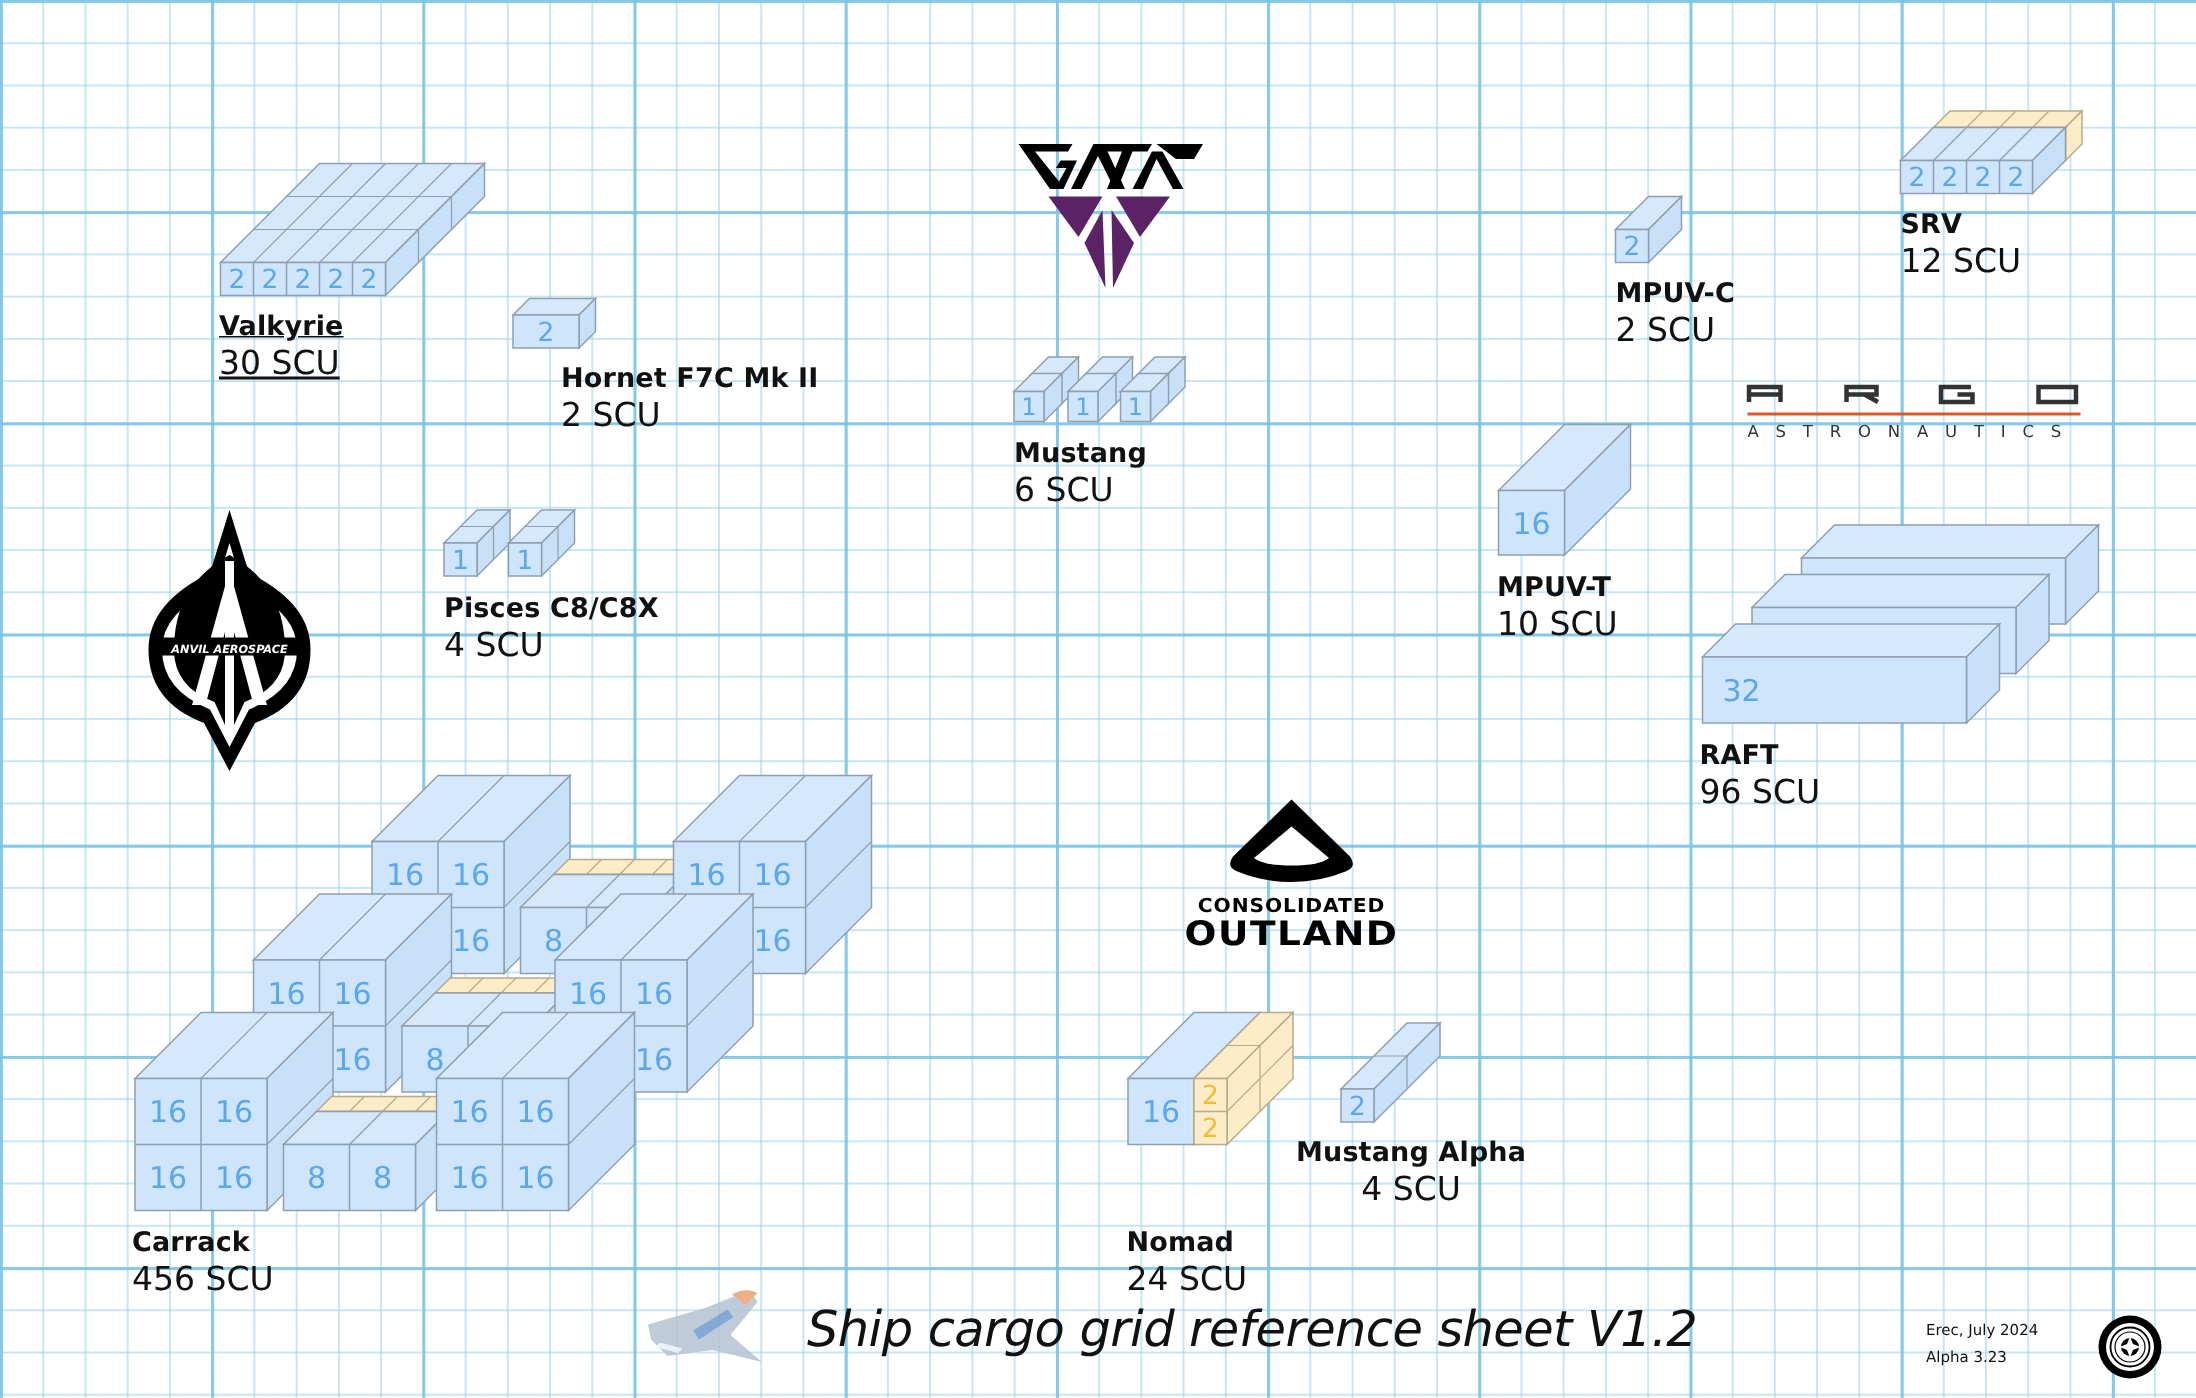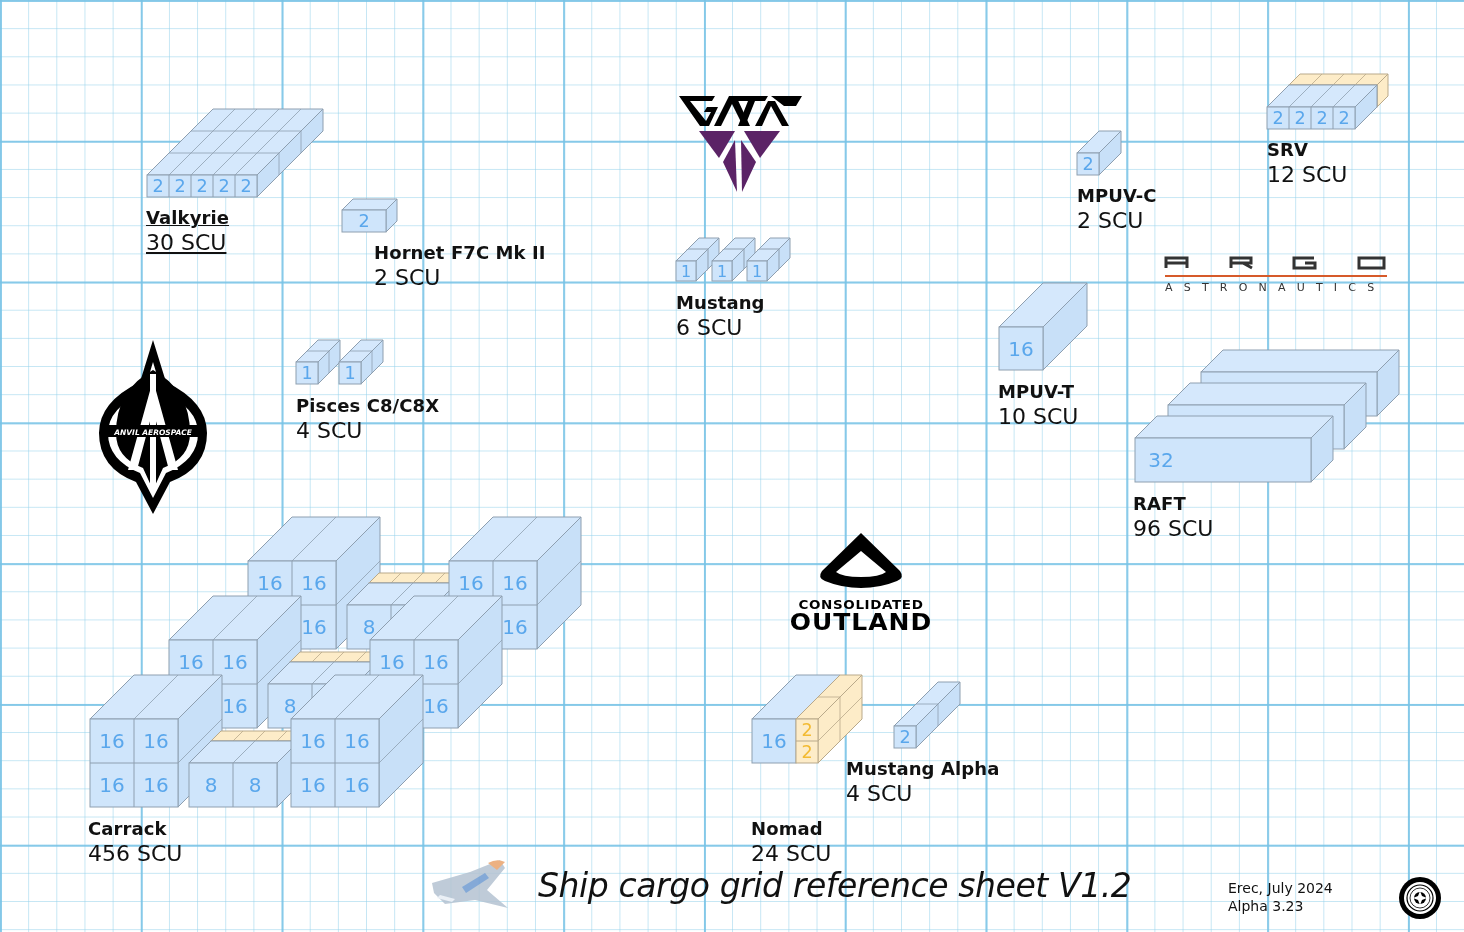--- a/index.html
+++ b/index.html
@@ -17,21 +17,21 @@
     color:#111;
   }
   #scene { position:absolute; left:0; top:0; }
   .ship-label { position:absolute; line-height:1; white-space:nowrap; }
   .ship-name { display:block; font-weight:bold; font-size:18px; letter-spacing:0.1px; }
   .ship-scu { display:block; font-size:22px; margin-top:5px; }
   .title {
     position:absolute; left:538px; top:866px; font-size:33px; font-style:italic;
     font-family: "DejaVu Sans", sans-serif; letter-spacing:-0.4px; color:#111; white-space:nowrap;
   }
-  .credits { position:absolute; left:1228px; top:879px; font-size:14px; line-height:18px; color:#111; }
+  .credits { position:absolute; left:1284px; top:879px; font-size:10px; line-height:18px; color:#111; }
   .credits span { display:block; }
   .argo-word {
     position:absolute; left:1163px; top:252px; width:226px; height:24px;
   }
   .argo-sub {
     position:absolute; left:1165px; top:281px; width:224px;
     font-size:11px; letter-spacing:11.2px; color:#333; white-space:nowrap;
     font-family:"DejaVu Sans", sans-serif;
   }
   .co-text1 {
@@ -448,21 +448,21 @@
       <span class="ship-scu">96 SCU</span>
     </div>
     <div class="ship-label" style="left: 88px; top: 820px;">
       <span class="ship-name">Carrack</span>
       <span class="ship-scu">456 SCU</span>
     </div>
     <div class="ship-label" style="left: 751px; top: 780px; margin-top: 40px;">
       <span class="ship-name">Nomad</span>
       <span class="ship-scu">24 SCU</span>
     </div>
-    <div class="ship-label" style="left: 846px; top: 760px;">
+    <div class="ship-label" style="left: 864px; top: 760px; text-align: center;">
       <span class="ship-name">Mustang Alpha</span>
       <span class="ship-scu">4 SCU</span>
     </div>
   </div>
 
 <div class="title">Ship cargo grid reference sheet V1.2</div>
 <div class="credits">
   <span>Erec, July 2024</span>
   <span>Alpha 3.23</span>
 </div>

